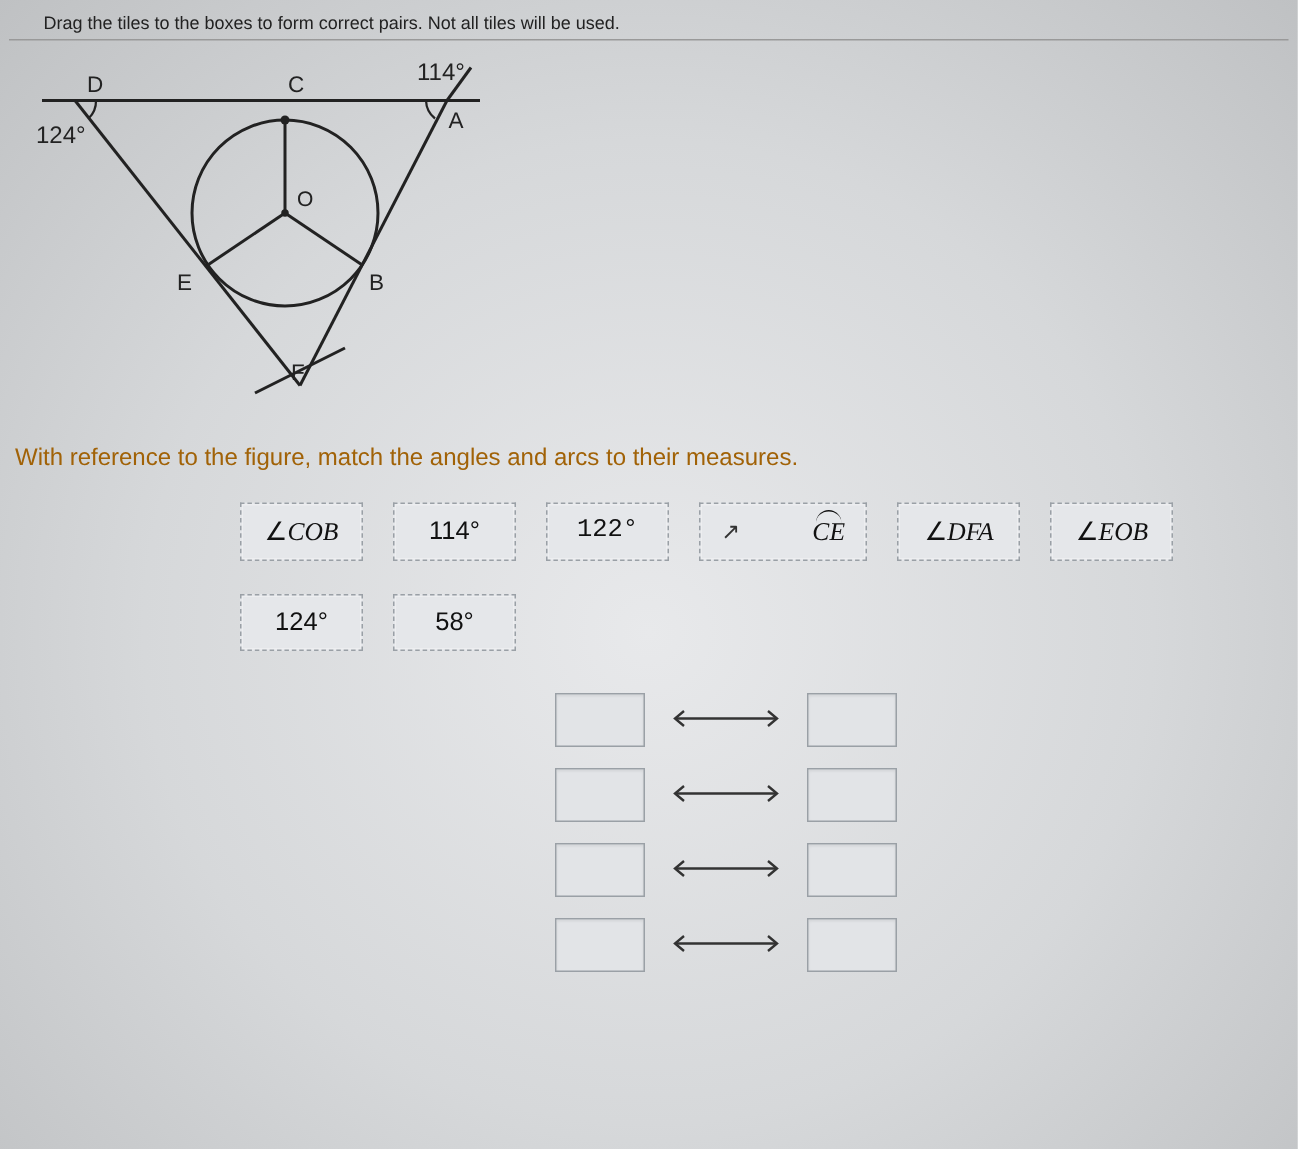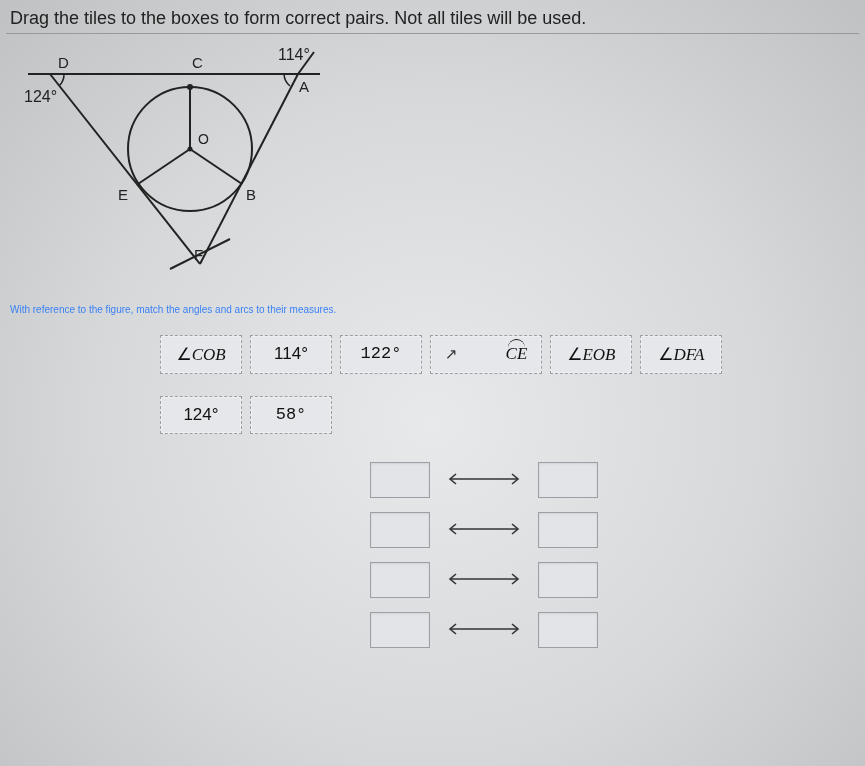--- a/index.html
+++ b/index.html
@@ -11,44 +11,45 @@
     background: radial-gradient(ellipse at 50% 55%, #e8e9eb 0%, #d6d8da 55%, #bfc1c3 100%);
     color: #222;
     overflow: hidden;
   }
   .page {
     position: relative;
     width: 865px;
     height: 766px;
   }
   .instruction {
-    font-size: 18px;
+    font-size: 12px;
     padding: 8px 10px 4px 10px;
     color: #222;
+    margin-left: 19px;
   }
   .hr {
     border-top: 1px solid #999;
     margin: 0 6px 6px 6px;
   }
   .figure {
     position: relative;
     margin: 10px 0 24px 20px;
     width: 340px;
     height: 230px;
   }
   .figure svg { display:block; }
   .subtext {
-    font-size: 10px;
-    color: #3b82f6;
+    font-size: 16px;
+    color: #a16207;
     padding: 6px 10px 16px 10px;
   }
   .tiles-row {
     display: flex;
     flex-wrap: wrap;
-    gap: 8px;
+    gap: 20px;
     padding: 4px 0 4px 160px;
     margin-bottom: 14px;
   }
   .tile {
     border: 1px dashed #9aa0a6;
     background: #e5e7ea;
     padding: 8px 14px;
     font-size: 17px;
     font-style: italic;
     color: #111;
@@ -166,27 +167,27 @@
 <div class="subtext">With reference to the figure, match the angles and arcs to their measures.</div>
 
 <div class="tiles-row" id="row1">
       <div class="tile"><span><span class="ang">∠</span>COB</span></div>
       <div class="tile" style="font-style: normal; font-family: Arial, sans-serif;">114°</div>
       <div class="tile" style="font-style: normal; font-family: Liberation Mono, monospace;">122°</div>
       <div class="tile"><span class="cursor-wrap">
           <span class="cursor-icon" style="transform: scaleX(-1); display: inline-block;">↖</span>
           <span class="arc-over">CE</span>
         </span></div>
+      <div class="tile"><span><span class="ang">∠</span>DFA</span></div>
       <div class="tile"><span><span class="ang">∠</span>EOB</span></div>
-      <div class="tile"><span><span class="ang">∠</span>DFA</span></div>
     </div>
 
 <div class="tiles-row" id="row2">
       <div class="tile" style="font-style: normal; font-family: Arial, sans-serif;">124°</div>
-      <div class="tile" style="font-style: normal; font-family: Liberation Mono, monospace;">58°</div>
+      <div class="tile" style="font-style: normal; font-family: Liberation Sans, sans-serif;">58°</div>
     </div>
 
 <div class="pairs" id="pairs">
       <div class="pair-row">
         <div class="dropbox"></div>
         <div class="arrow">
           <svg width="80" height="16" viewBox="0 0 80 16">
             <line x1="6" y1="8" x2="74" y2="8" stroke="#333" stroke-width="1.6"></line>
             <polyline points="12,3 6,8 12,13" fill="none" stroke="#333" stroke-width="1.6"></polyline>
             <polyline points="68,3 74,8 68,13" fill="none" stroke="#333" stroke-width="1.6"></polyline>

